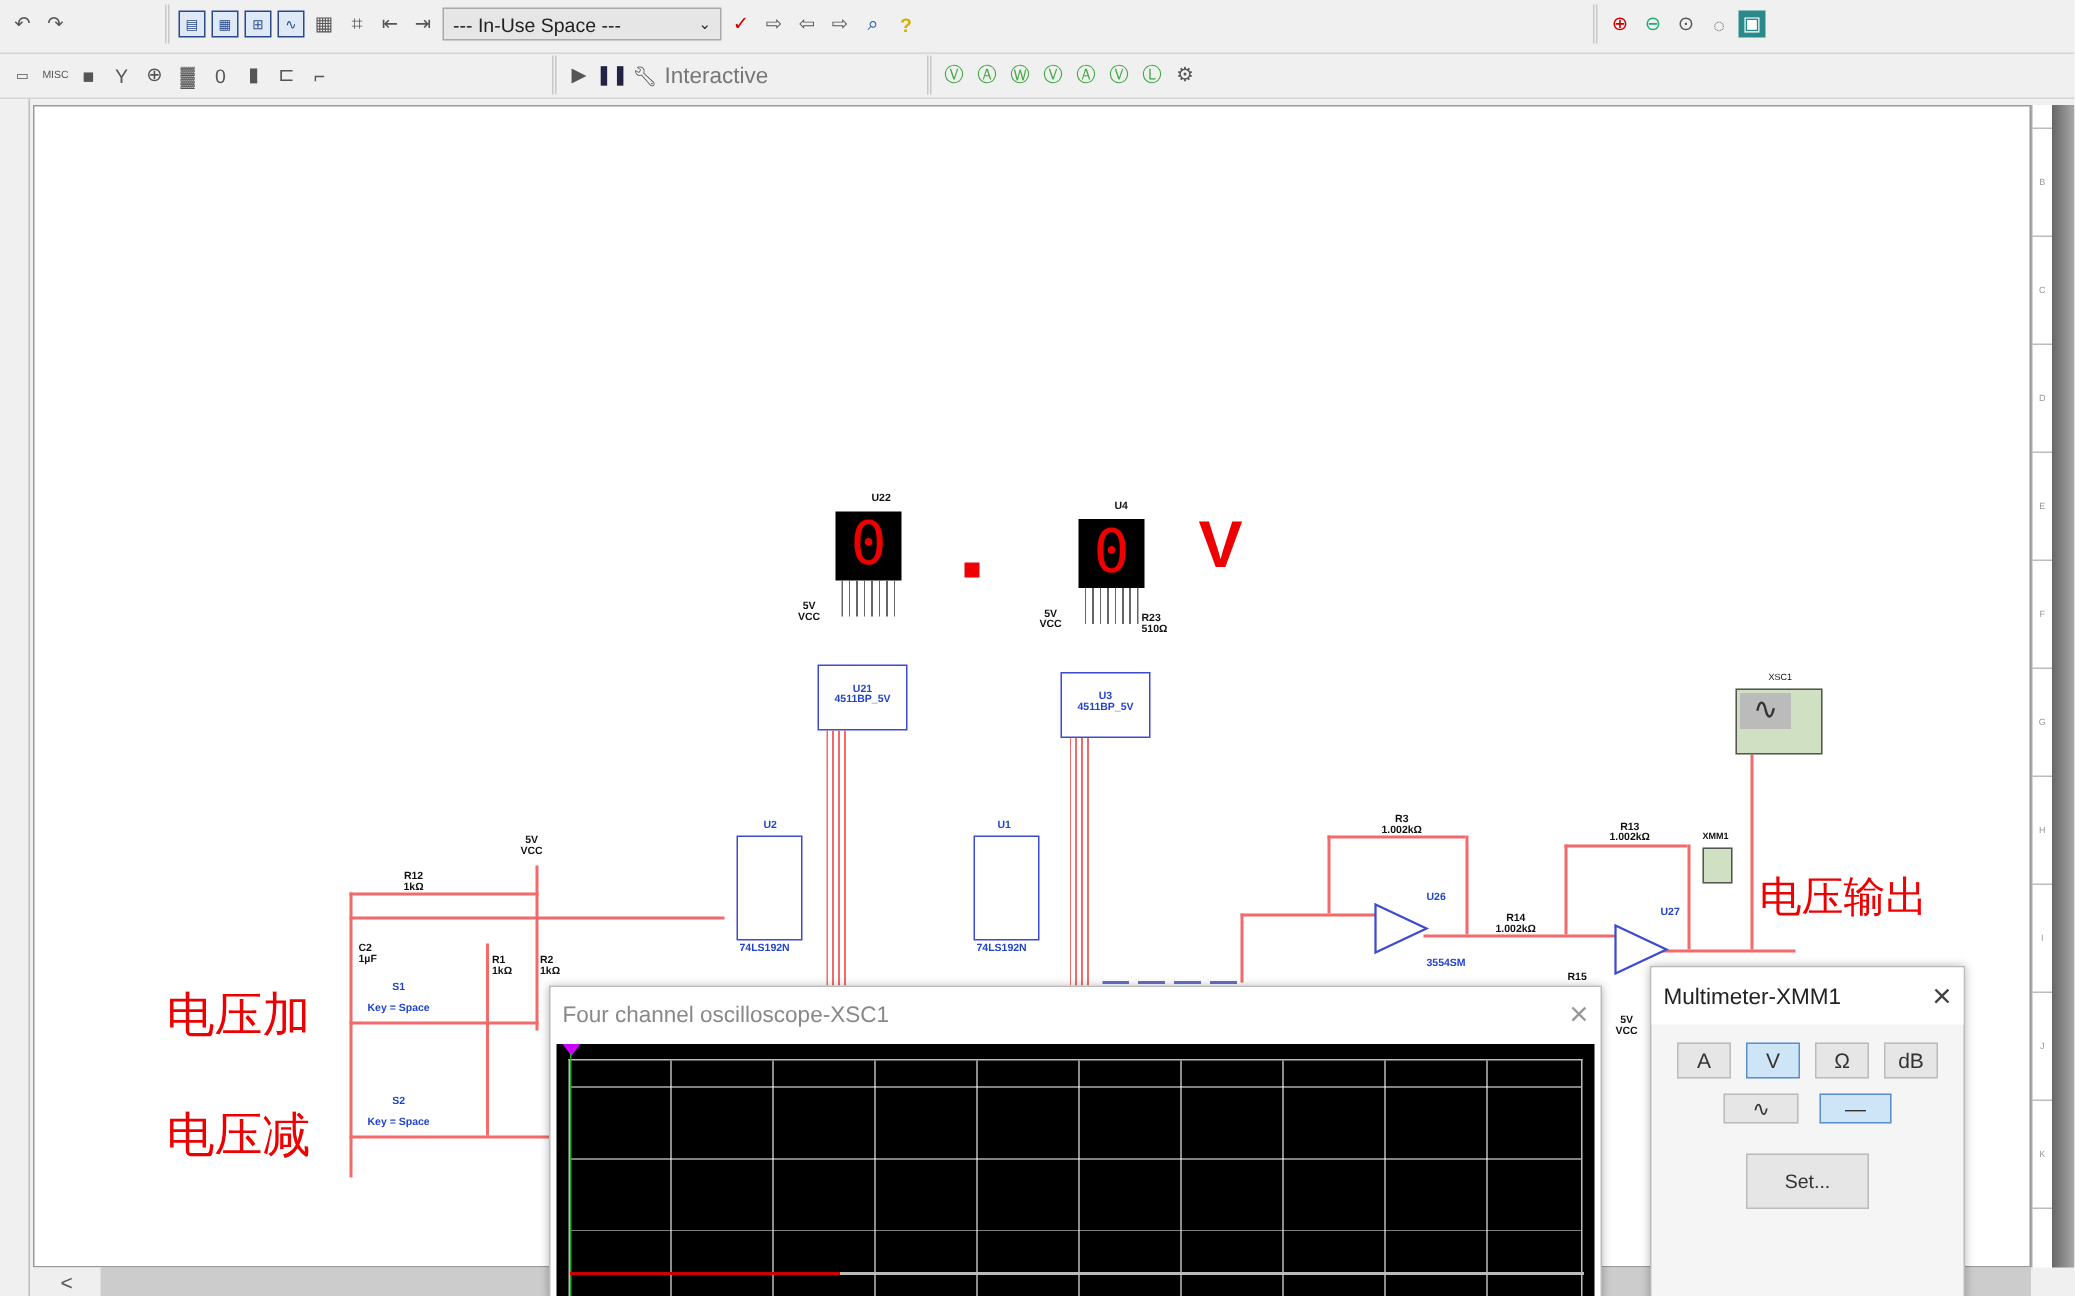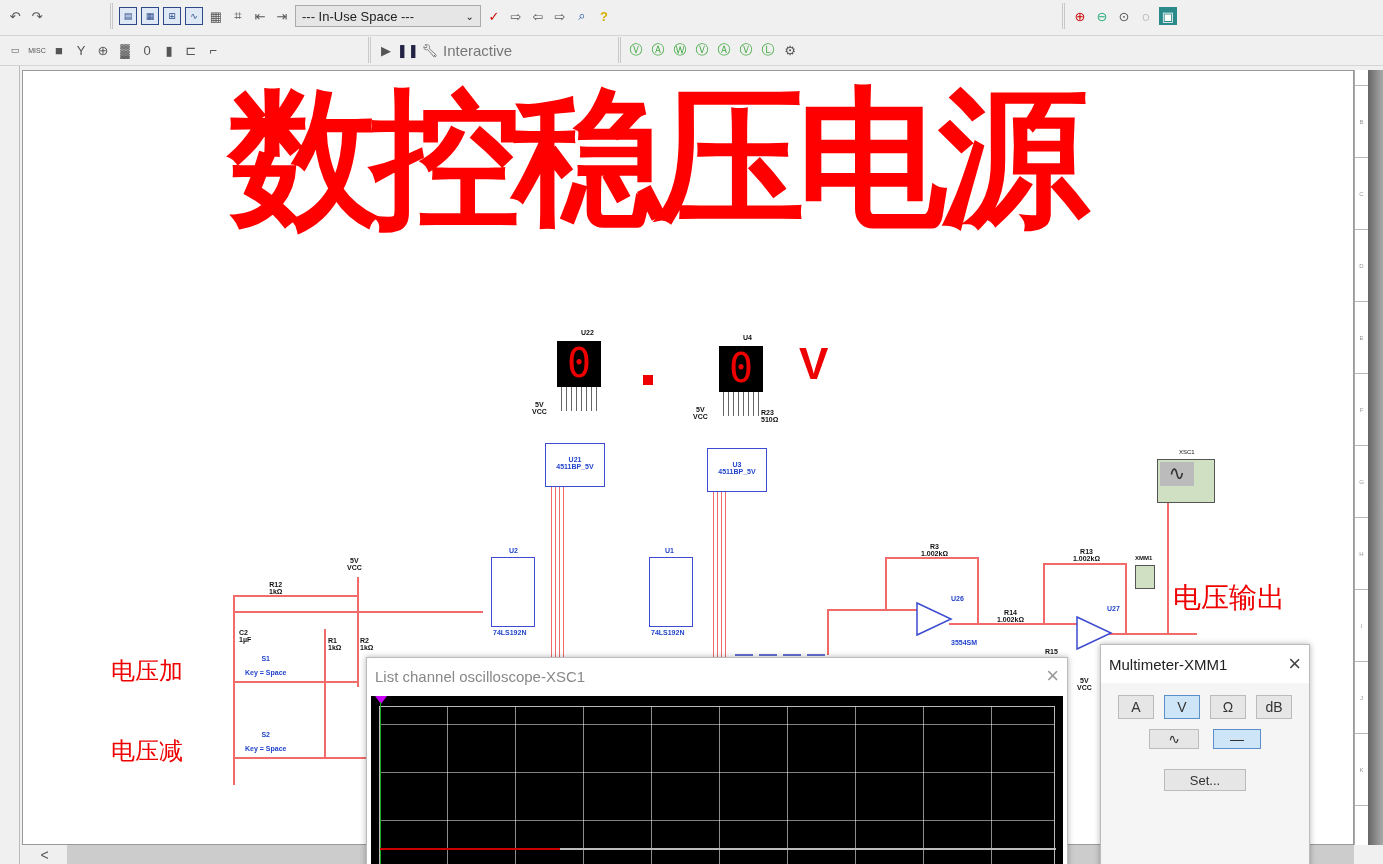--- a/index.html
+++ b/index.html
@@ -10,21 +10,21 @@
 .tb-icon.boxed{border:1px solid #2c4a8a;background:#dfe8f5;font-size:9px;color:#2c4a8a}
 .dropdown{height:22px;width:186px;border:1px solid #aaa;background:#e6e6e6;display:flex;align-items:center;justify-content:space-between;padding:0 6px;font-size:13px;color:#222}
 .canvas{position:absolute;left:22px;top:70px;width:1332px;height:775px;background:#fff;border:1px solid #999;overflow:hidden}
 .leftpane{position:absolute;left:0;top:66px;width:20px;height:798px;background:#f0f0f0;border-right:1px solid #bbb}
 .ruler{position:absolute;left:1354px;top:70px;width:14px;height:775px;background:#fff;border-left:1px solid #aaa}
 .ruler .mk{height:72px;border-bottom:1px solid #bbb;font-size:6px;color:#999;display:flex;align-items:center;justify-content:center}
 .rshade{position:absolute;left:1368px;top:70px;width:15px;height:775px;background:linear-gradient(90deg,#666,#aaa)}
 .hscroll{position:absolute;left:22px;top:845px;width:1332px;height:19px;background:#ccc}
 .hscroll .lft{width:45px;height:19px;background:#efefef;display:flex;align-items:center;justify-content:center;color:#555;font-size:14px}
 .title-cn{position:absolute;left:228px;top:82px;font-size:150px;font-weight:bold;color:#f00;letter-spacing:-8px;font-family:"DejaVu Sans",sans-serif;line-height:1}
-.label-cn{position:absolute;color:#e00;font-size:24px;font-family:"DejaVu Serif",serif}
+.label-cn{position:absolute;color:#e00;font-size:32px;font-family:"DejaVu Serif",serif}
 .lbl{position:absolute;font-size:7px;color:#111;font-weight:bold}
 .lbl.blue{color:#2244cc}
 .seg{position:absolute;background:#000;width:44px;height:46px}
 .wire{position:absolute;background:#f26a6a}
 .ic{position:absolute;border:1.5px solid #3c4bd0;background:#fff}
 .dlg{position:absolute;background:#fff;border:1px solid #bbb;box-shadow:0 0 6px rgba(0,0,0,.3)}
 .dlg-title{font-size:15px;color:#888;padding:8px 8px;display:flex;justify-content:space-between;align-items:center}
 .mm-btn{width:36px;height:24px;border:1px solid #bbb;background:#e6e6e6;display:flex;align-items:center;justify-content:center;font-size:14px;color:#333}
 .mm-btn.sel{background:#cde5f7;border-color:#5b8fc9}
 </style>
@@ -92,21 +92,20 @@
     <span class="tb-icon" style="color:#4a4">Ⓐ</span>
     <span class="tb-icon" style="color:#4a4">Ⓥ</span>
     <span class="tb-icon" style="color:#4a4">Ⓛ</span>
     <span class="tb-icon" style="color:#555">⚙</span>
   </div>
 </div>
 
 <div class="leftpane"></div>
 
 <div class="canvas">
-  <div class="title-cn" style="left:206px;top:12px">数控稳压电源</div>
 
   <div class="lbl" style="left:558px;top:258px">U22</div>
   <div class="seg" style="left:534px;top:270px">
     <span style="display:block;color:#e00;font-size:40px;font-family:'DejaVu Sans Mono',monospace;text-align:center;line-height:44px">0</span>
   </div>
   <div style="position:absolute;left:620px;top:304px;width:10px;height:10px;background:#e00"></div>
   <div class="lbl" style="left:720px;top:263px">U4</div>
   <div class="seg" style="left:696px;top:275px">
     <span style="display:block;color:#e00;font-size:40px;font-family:'DejaVu Sans Mono',monospace;text-align:center;line-height:44px">0</span>
   </div>
@@ -207,21 +206,21 @@
 <div class="rshade"></div>
 
 <div class="hscroll">
   <div class="lft">
       <span>&lt;</span>
     </div>
 </div>
 
 <div class="dlg" style="left:366px;top:657px;width:702px;height:210px">
   <div class="dlg-title" style="height:36px">
-    <span>List channel oscilloscope-XSC1</span>
+    <span>Four channel oscilloscope-XSC1</span>
     <span style="font-size:22px;color:#999">×</span>
   </div>
   <div style="position:absolute;left:4px;top:38px;width:692px;height:172px;background:#000">
     <div style="position:absolute;left:8px;top:10px;width:676px;height:162px;border:1px solid #bbb;border-bottom:none;background-image:repeating-linear-gradient(90deg,transparent 0 67px,rgba(255,255,255,.55) 67px 68px),repeating-linear-gradient(0deg,transparent 0 47px,rgba(255,255,255,.5) 47px 48px)"></div>
     <div style="position:absolute;left:4px;top:0;width:0;height:0;border-left:6px solid transparent;border-right:6px solid transparent;border-top:8px solid #c0f"></div>
     <div style="position:absolute;left:9px;top:6px;width:1px;height:166px;background:#2a2"></div>
     <div style="position:absolute;left:9px;top:152px;width:180px;height:2px;background:#c00"></div>
     <div style="position:absolute;left:189px;top:152px;width:496px;height:2px;background:#bbb"></div>
   </div>
 </div>
@@ -239,15 +238,15 @@
   </div>
   <div style="display:flex;gap:14px;justify-content:center;margin-top:10px">
     <div class="mm-btn" style="width:50px;height:20px">
         <span>∿</span>
       </div>
     <div class="mm-btn sel" style="width:48px;height:20px">
         <span>—</span>
       </div>
   </div>
   <div style="display:flex;justify-content:center;margin-top:20px">
-    <div class="mm-btn" style="width:82px;height:22px;font-size:13px">Set...</div>
+    <div class="mm-btn" style="width:82px;height:37px;font-size:13px">Set...</div>
   </div>
 </div>
 
 </body></html>

